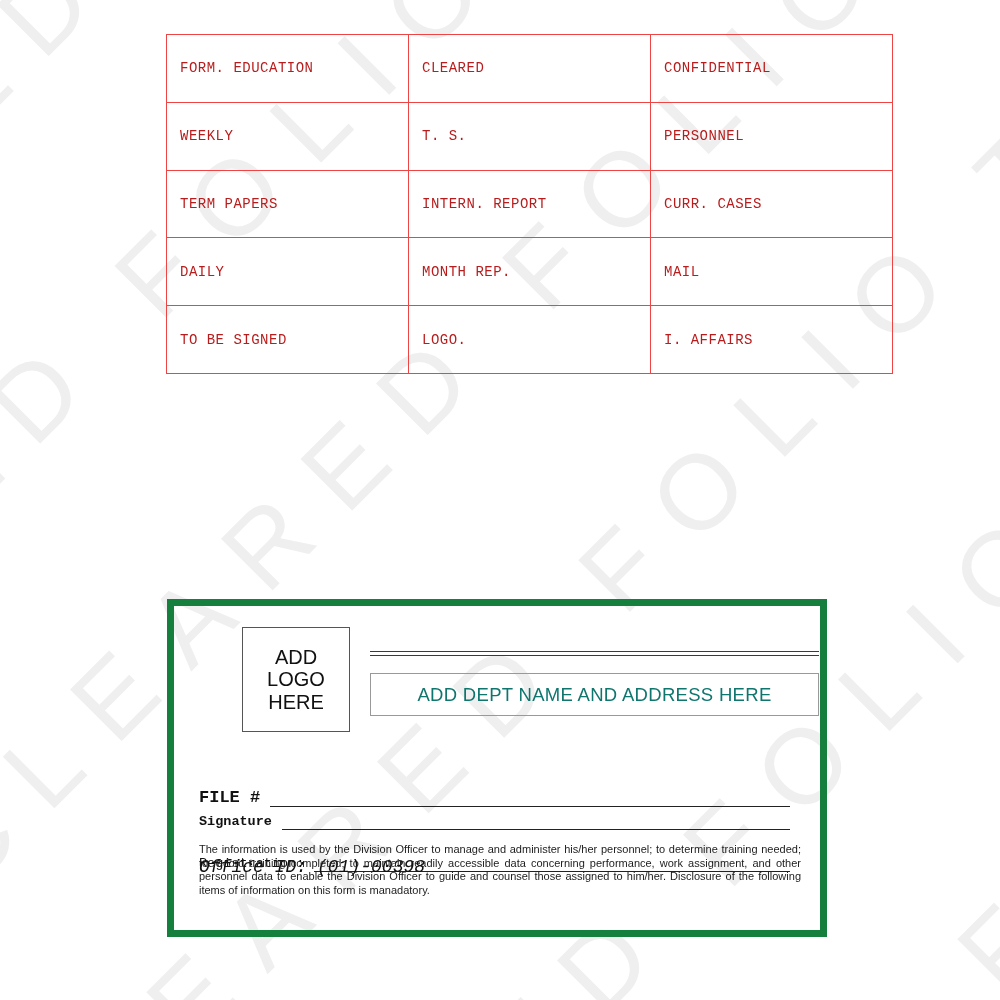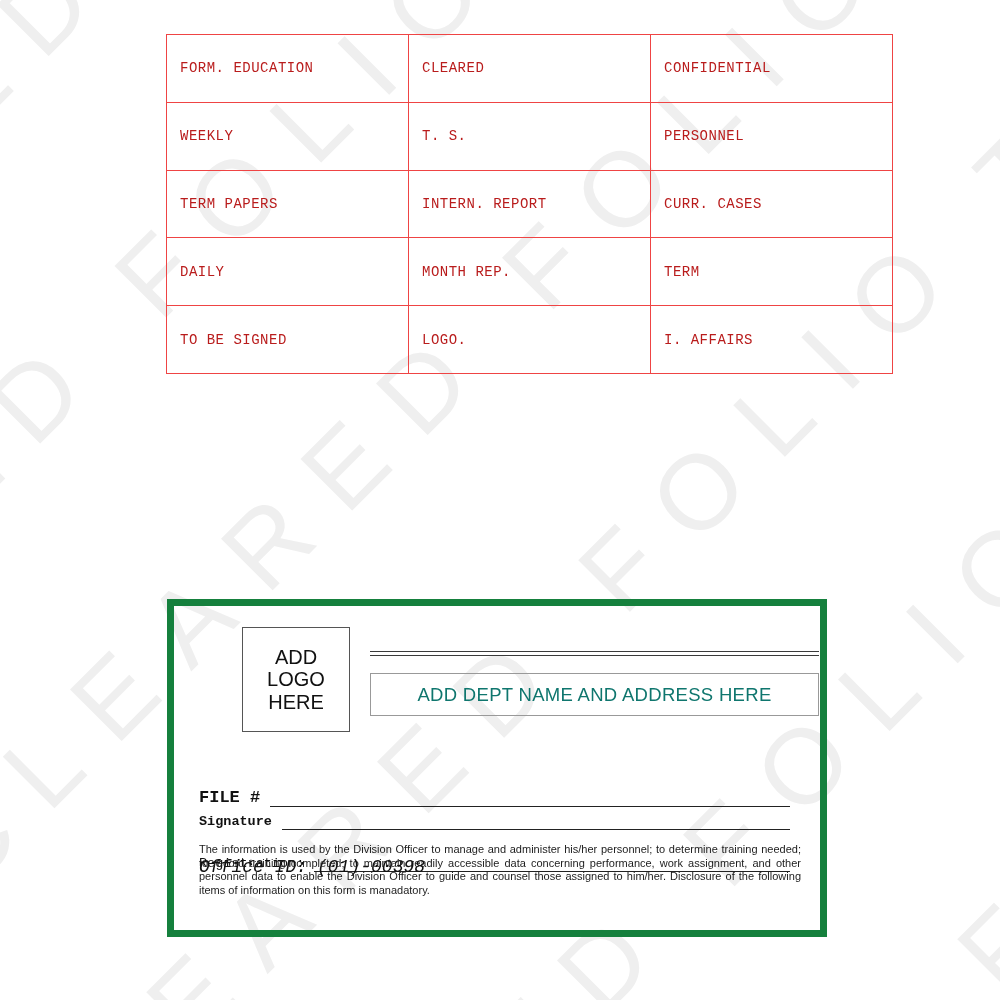--- a/index.html
+++ b/index.html
@@ -180,21 +180,21 @@
       <td>PERSONNEL</td>
     </tr>
     <tr>
       <td>TERM PAPERS</td>
       <td>INTERN. REPORT</td>
       <td>CURR. CASES</td>
     </tr>
     <tr>
       <td>DAILY</td>
       <td>MONTH REP.</td>
-      <td>TERM</td>
+      <td>MAIL</td>
     </tr>
     <tr>
       <td>TO BE SIGNED</td>
       <td>LOGO.</td>
       <td>I. AFFAIRS</td>
     </tr>
   </tbody>
     </table>
 </div>
 

